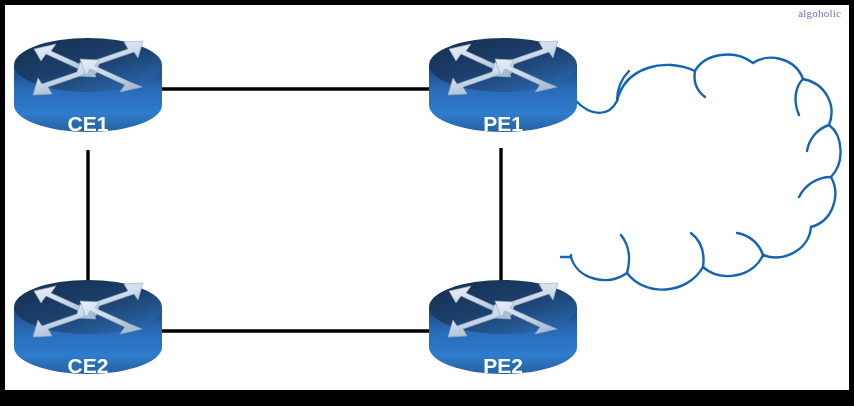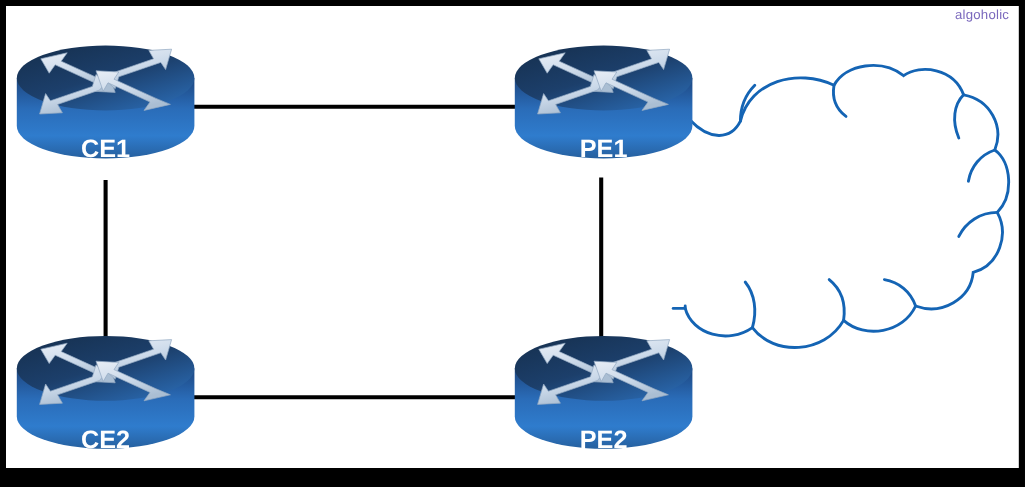--- a/index.html
+++ b/index.html
@@ -34,21 +34,21 @@
     height: 385px;
     display: block;
   }
   .watermark {
     position: absolute;
     right: 8px;
     top: 2px;
     font-size: 11px;
     color: #7a68bd;
     letter-spacing: 0.2px;
-    font-family: Liberation Sans, sans-serif;
+    font-family: Liberation Serif, serif;
     white-space: nowrap;
   }
   .router-label {
     font-family: "Liberation Sans", sans-serif;
     font-weight: bold;
     font-size: 21px;
     fill: #ffffff;
     text-anchor: middle;
     paint-order: stroke;
   }

